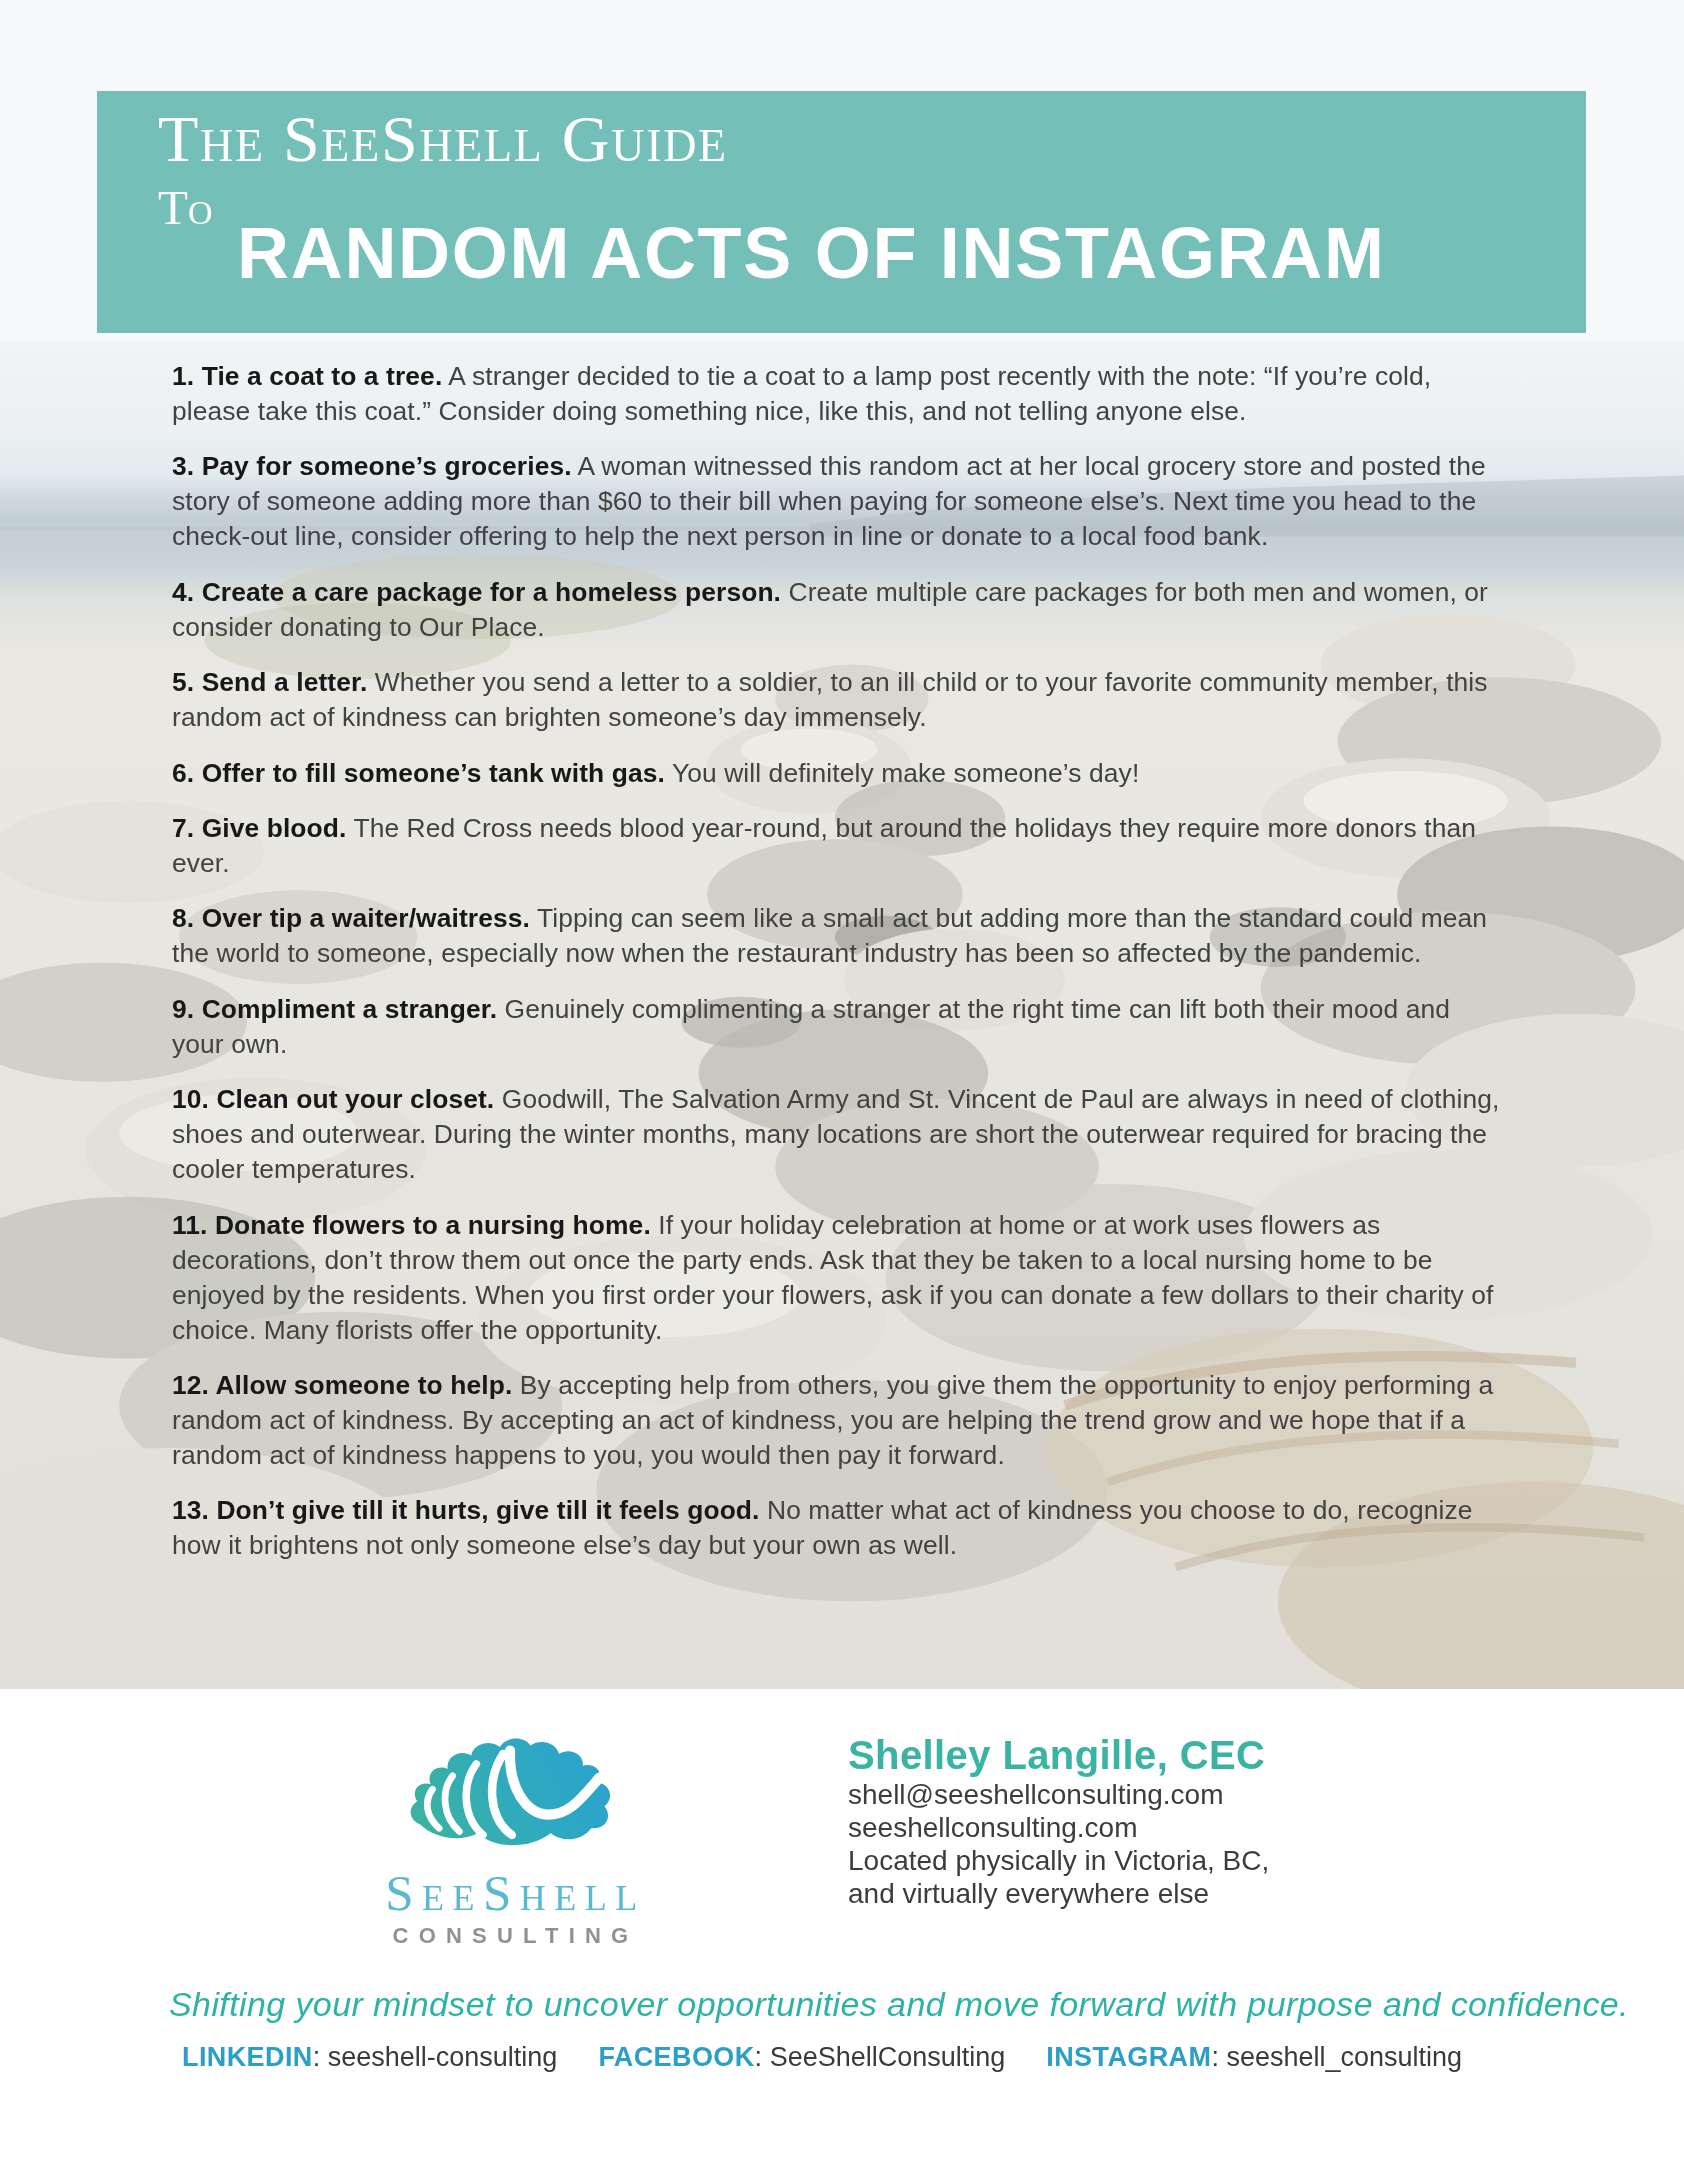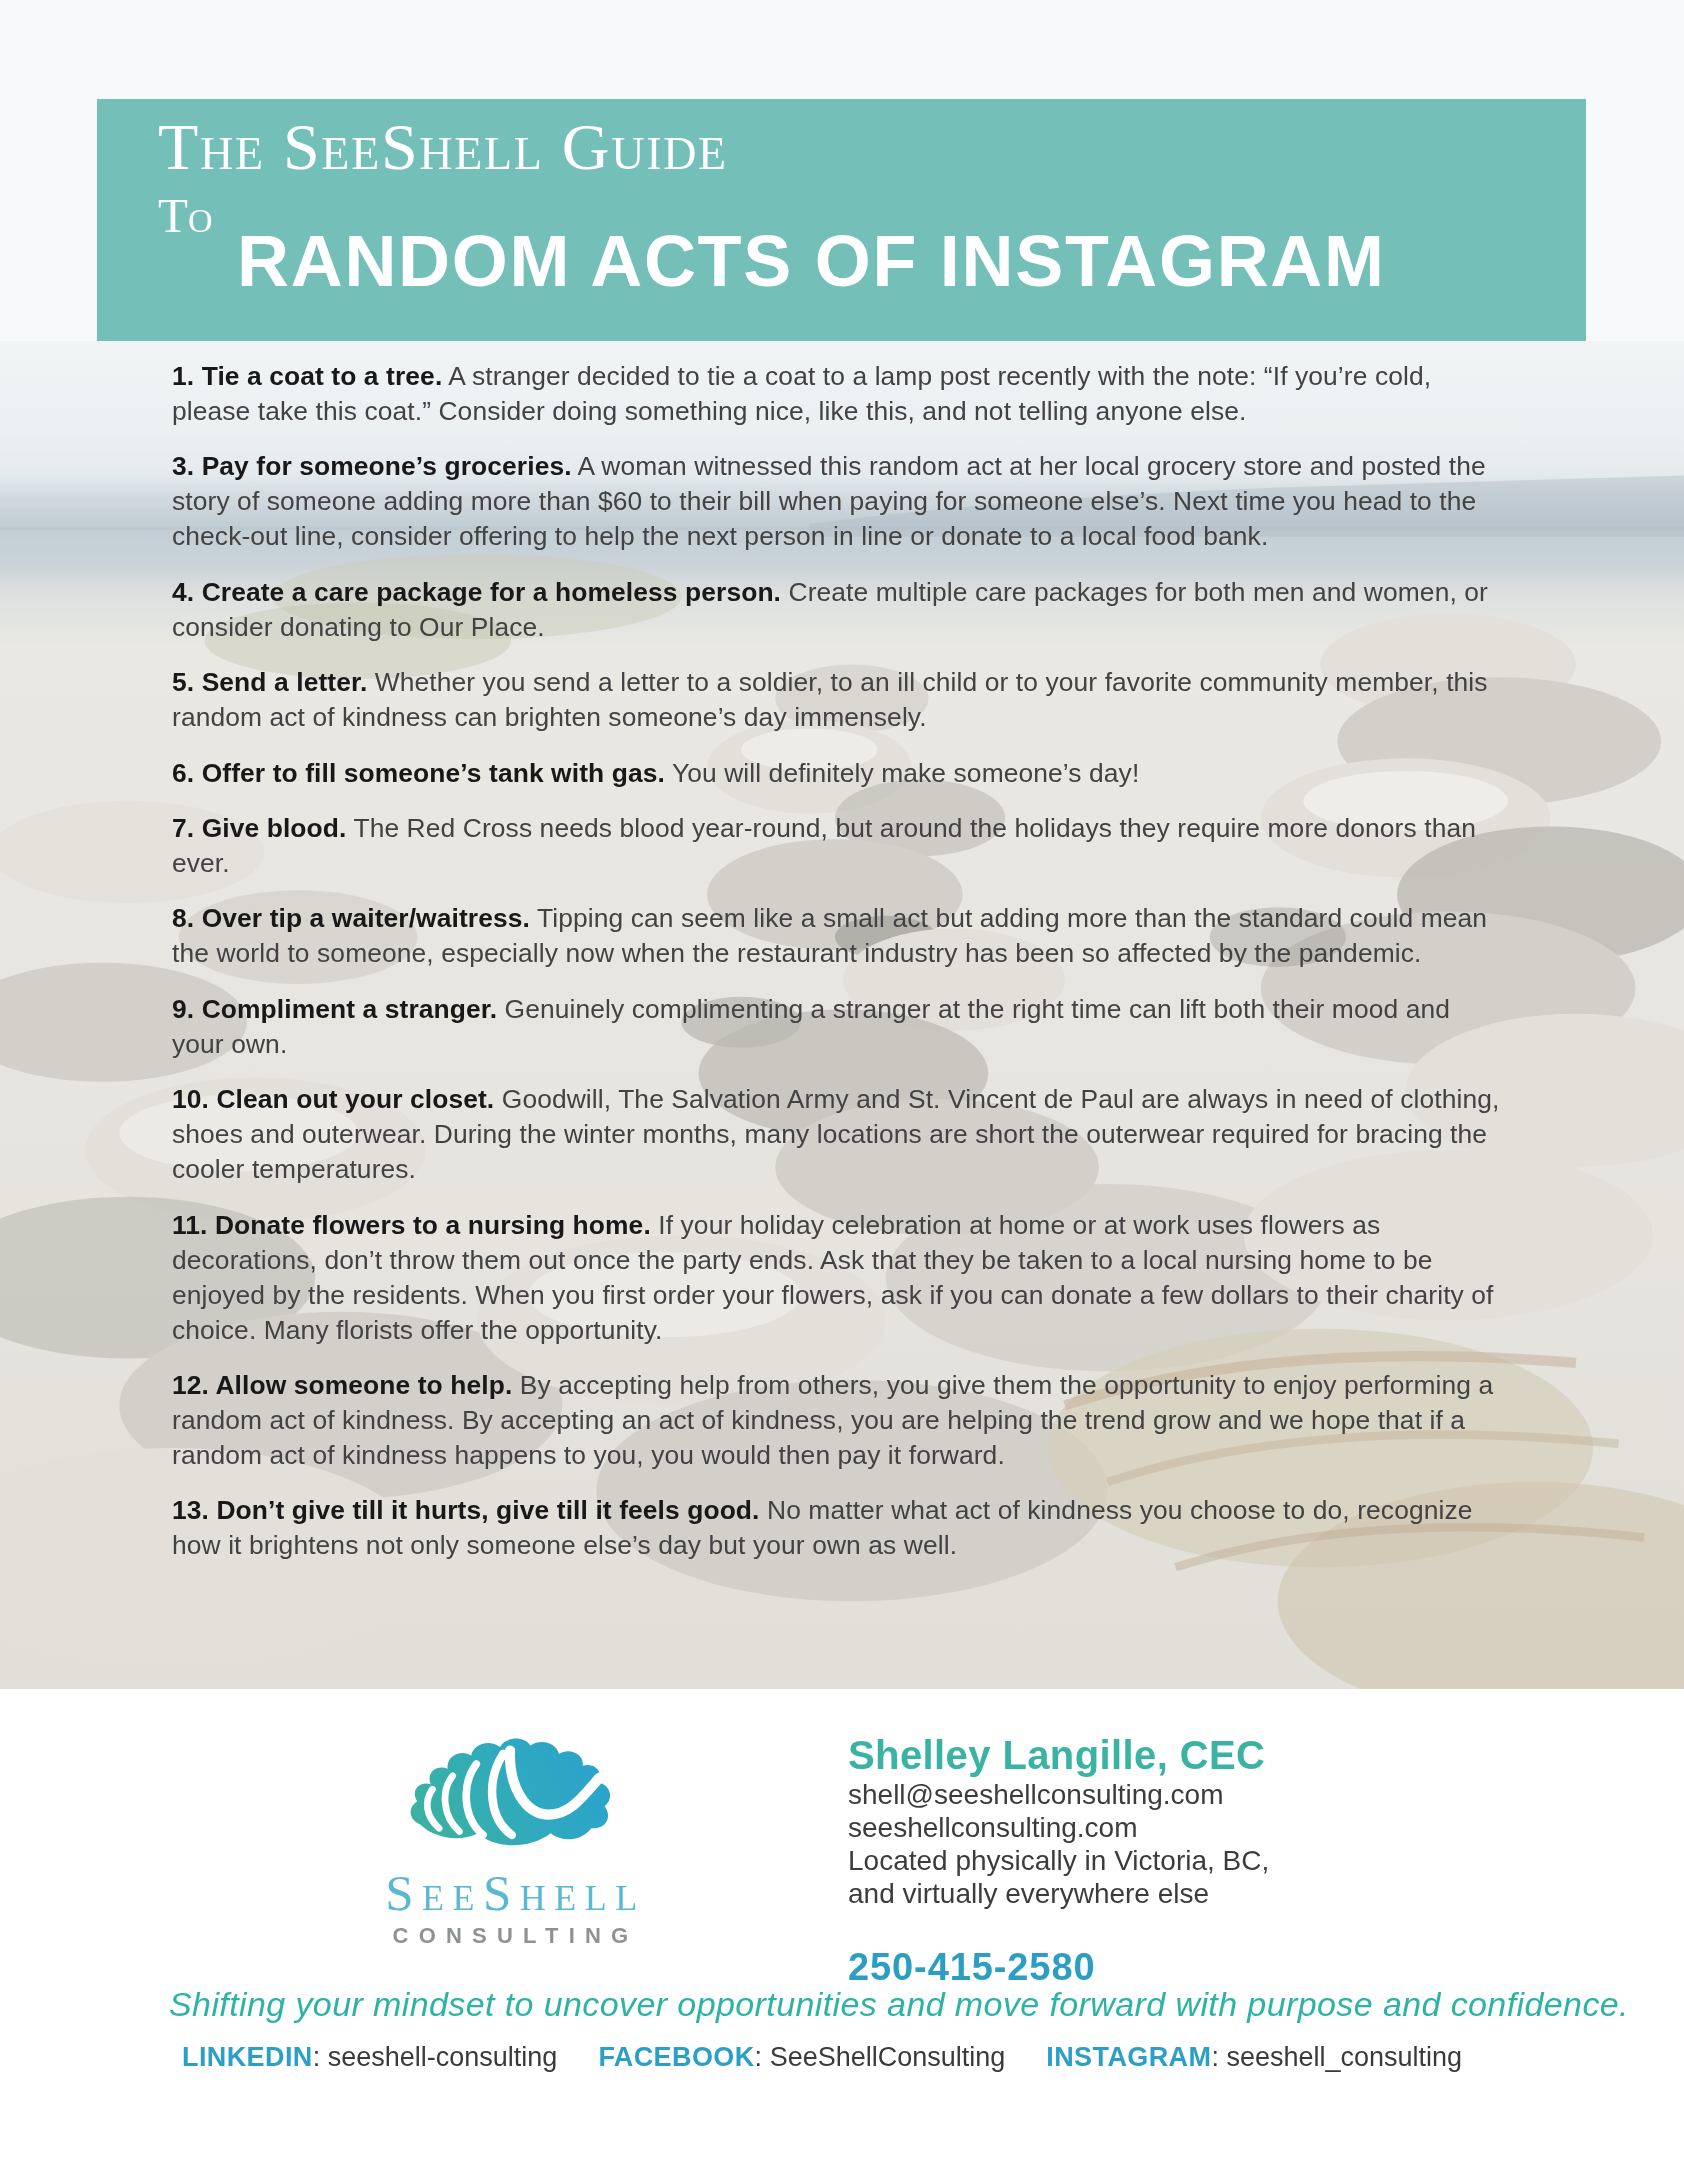--- a/index.html
+++ b/index.html
@@ -1,20 +1,20 @@
 <!DOCTYPE html>
 <html style="font-size:13.6px"><head>
 <meta charset="utf-8">
 <style>
   html,body{margin:0;padding:0;background:#e8eaec;}
   .page{position:relative;width:1685px;height:2181px;background:#f7f9fa;overflow:hidden;
         font-family:"Liberation Sans",sans-serif;}
 
   
-  .band{position:absolute;left:97px;top:99px;width:1489px;height:242px;background:#74c0b8;}
+  .band{position:absolute;left:97px;top:91px;width:1489px;height:242px;background:#74c0b8;}
   .t1{position:absolute;left:61px;top:15.3px;font-family:"Liberation Serif",serif;
       font-variant:small-caps;font-size:66px;line-height:1;color:#fdfefd;letter-spacing:1.7px;}
   .t2{position:absolute;left:61px;top:92px;font-family:"Liberation Serif",serif;
       font-variant:small-caps;font-size:49px;line-height:1;color:#fdfefd;}
   .t3{position:absolute;left:140px;top:126px;font-size:72px;line-height:1;font-weight:800;
       color:#ffffff;letter-spacing:1.7px;white-space:nowrap;}
 
   
   .photo{position:absolute;left:0;top:341px;width:1685px;height:1348px;opacity:.8;}
 
@@ -160,21 +160,20 @@
       <div class="brand">SeeShell</div>
       <div class="sub">CONSULTING</div>
     </div>
 
     <div class="contact">
       <div class="cname">Shelley Langille, CEC</div>
       <div class="cline">shell@seeshellconsulting.com</div>
       <div class="cline">seeshellconsulting.com</div>
       <div class="cline">Located physically in Victoria, BC,</div>
       <div class="cline">and virtually everywhere else</div>
-      <div class="phone">250-415-2580</div>
     </div>
 
     <div class="tagline">Shifting your mindset to uncover opportunities and move forward with purpose and confidence.</div>
     <div class="social" id="social">
   <div class="soc"><b>LINKEDIN</b><span>:</span> <span>seeshell-consulting</span></div>
 
   <div class="soc"><b>FACEBOOK</b><span>:</span> <span>SeeShellConsulting</span></div>
 
   <div class="soc"><b>INSTAGRAM</b><span>:</span> <span>seeshell_consulting</span></div>
 </div>

